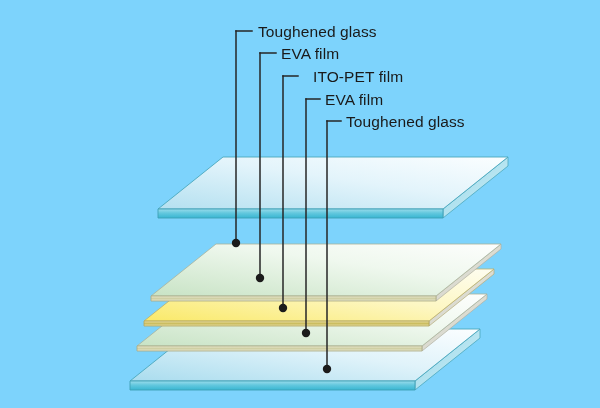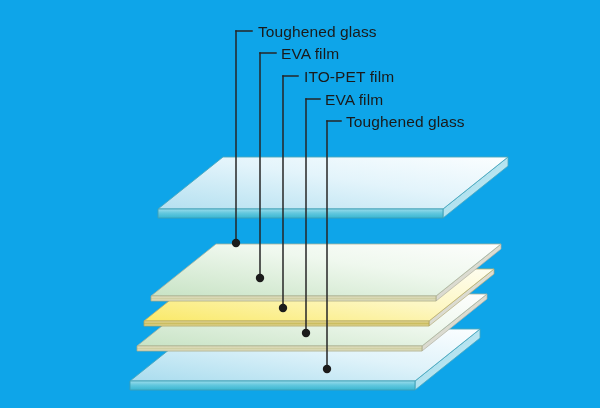--- a/index.html
+++ b/index.html
@@ -4,21 +4,21 @@
 <style>
   html, body {
     margin: 0;
     padding: 0;
     background: #ffffff;
   }
   #stage {
     position: relative;
     width: 600px;
     height: 408px;
-    background: #0ea5e9;
+    background: #7dd3fc;
     overflow: hidden;
     font-family: "Liberation Sans", sans-serif;
   }
   #diagram-svg {
     position: absolute;
     left: 0;
     top: 0;
     width: 600px;
     height: 408px;
   }
@@ -137,19 +137,19 @@
       <circle cx="283" cy="308" r="4.2"></circle>
       <circle cx="306" cy="333" r="4.2"></circle>
       <circle cx="327" cy="369" r="4.2"></circle>
     </g>
   </svg>
 
   <div class="callout-label" style="left:258px; top:24px;">Toughened glass</div>
 
   <div class="callout-label" style="left:281px; top:46px;">EVA film</div>
 
-  <div class="callout-label" style="left:304px; top:69px;text-align:center;">ITO-PET film</div>
+  <div class="callout-label" style="left:313px; top:69px;text-align:center;">ITO-PET film</div>
 
   <div class="callout-label" style="left:325px; top:92px;">EVA film</div>
 
   <div class="callout-label" style="left:346px; top:114px;">Toughened glass</div>
 
 </div>
 
 </body></html>

